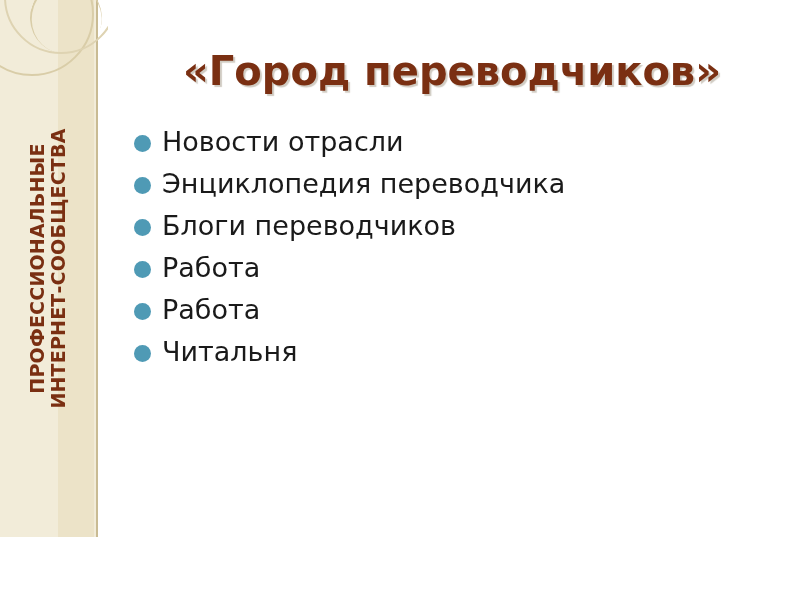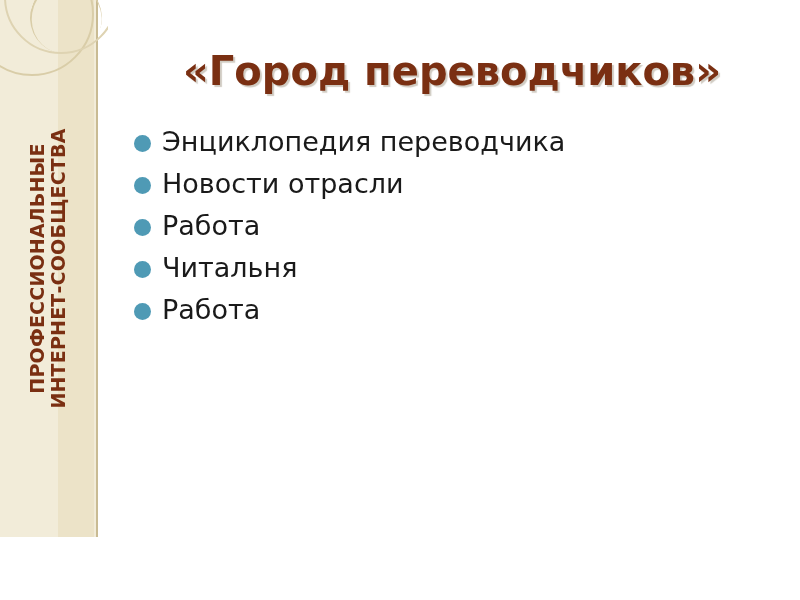--- a/index.html
+++ b/index.html
@@ -179,34 +179,38 @@
       </div>
     </div>
   </div>
 
   <div class="content">
     <div class="title">«Город переводчиков»</div>
 
     <div class="bullets">
       <div class="bullet">
         <span class="dot"></span>
+        <span class="btext">Новости отрасли</span>
+      </div>
+      <div class="bullet">
+        <span class="dot"></span>
         <span class="btext">Энциклопедия переводчика</span>
       </div>
       <div class="bullet">
         <span class="dot"></span>
-        <span class="btext">Новости отрасли</span>
+        <span class="btext">Блоги переводчиков</span>
       </div>
       <div class="bullet">
         <span class="dot"></span>
         <span class="btext">Работа</span>
       </div>
       <div class="bullet">
         <span class="dot"></span>
+        <span class="btext">Работа</span>
+      </div>
+      <div class="bullet">
+        <span class="dot"></span>
         <span class="btext">Читальня</span>
-      </div>
-      <div class="bullet">
-        <span class="dot"></span>
-        <span class="btext">Работа</span>
       </div>
     </div>
   </div>
 
 </div>
 
 </body></html>

